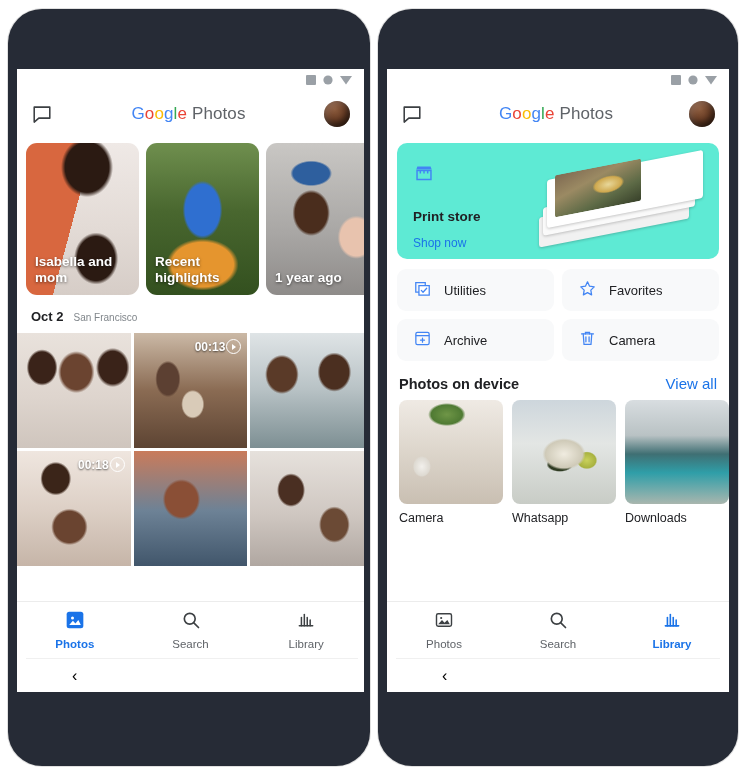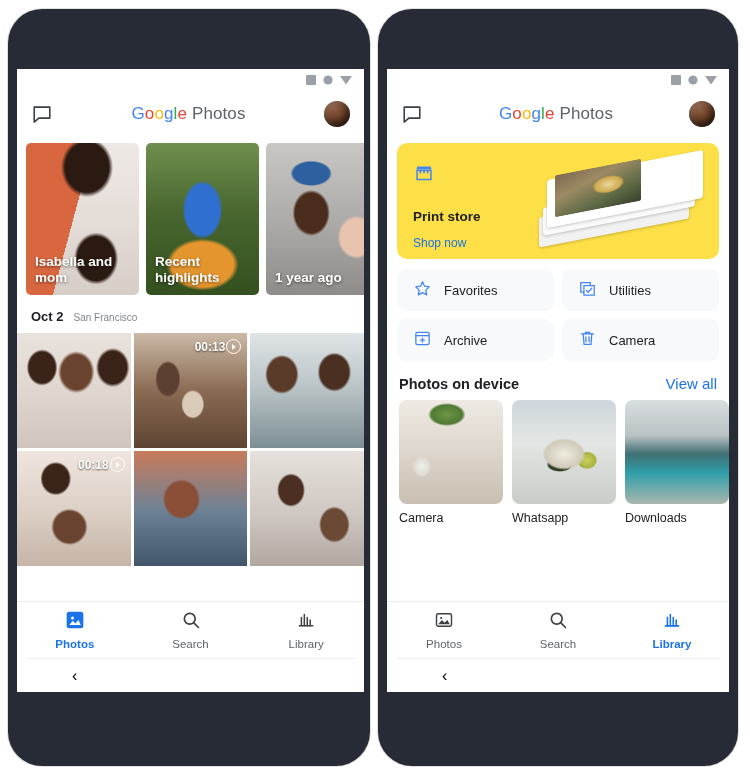--- a/index.html
+++ b/index.html
@@ -30,21 +30,21 @@
   .title{flex:1;text-align:center;font-size:17px;letter-spacing:.1px;}
   .title .g1{color:#4285f4}.title .g2{color:#ea4335}.title .g3{color:#fbbc05}
   .title .g4{color:#4285f4}.title .g5{color:#34a853}.title .g6{color:#ea4335}
   .title .photos{color:#5f6368;margin-left:5px;}
   .avatar{width:26px;height:26px;border-radius:50%;flex:none;
           background:radial-gradient(circle at 42% 32%,#8a5a3c 0%,#6d4027 42%,#2e1a10 100%);
           box-shadow:inset -3px -4px 7px rgba(0,0,0,.45), inset 3px 3px 6px rgba(255,255,255,.18);}
 
   
   .memories{display:flex;gap:7px;padding:6px 0 6px 9px;}
-  .mem{position:relative;width:113px;height:152px;border-radius:5px;overflow:hidden;flex:none;}
+  .mem{position:relative;width:113px;height:152px;border-radius:11px;overflow:hidden;flex:none;}
   .mem .cap{position:absolute;left:9px;right:6px;bottom:9px;color:#fff;font-size:13.5px;
             font-weight:700;line-height:16px;text-shadow:0 1px 3px rgba(0,0,0,.55);}
   .m1{background:
       radial-gradient(ellipse 42px 48px at 54% 16%, #2b1a12 0%, #2b1a12 52%, rgba(43,26,18,0) 62%),
       radial-gradient(ellipse 34px 40px at 62% 76%, #2b1a12 0%, #2b1a12 55%, rgba(43,26,18,0) 65%),
       linear-gradient(105deg,#d8673f 20%,#d8673f 44%,transparent 44%),
       linear-gradient(180deg,#efe9e6 0%,#e3dbd6 55%,#d6cdc7 100%);}
   .m2{background:
       radial-gradient(ellipse 30px 44px at 50% 44%, #2f6fd0 0%, #2f6fd0 58%, rgba(47,111,208,0) 66%),
       radial-gradient(ellipse 50px 36px at 50% 80%, #e5952e 0%, #e5952e 62%, rgba(229,149,46,0) 72%),
@@ -82,21 +82,21 @@
   .c4{background:radial-gradient(ellipse 22px 24px at 34% 24%,#3b2519 0%,#3b2519 60%,rgba(59,37,25,0) 70%),
       radial-gradient(ellipse 26px 26px at 46% 66%,#6a4430 0%,#6a4430 60%,rgba(106,68,48,0) 70%),
       linear-gradient(180deg,#efe6df 0%,#ddd0c6 50%,#c6b5a8 100%);text-align:right;}
   .c5{background:radial-gradient(ellipse 26px 28px at 42% 42%,#8a4f36 0%,#8a4f36 62%,rgba(138,79,54,0) 72%),
       linear-gradient(180deg,#c97b5b 0%,#6d8296 52%,#41566b 100%);}
   .c6{background:radial-gradient(ellipse 20px 24px at 36% 34%,#4a2f22 0%,#4a2f22 60%,rgba(74,47,34,0) 70%),
       radial-gradient(ellipse 22px 26px at 74% 64%,#6b4a35 0%,#6b4a35 60%,rgba(107,74,53,0) 70%),
       linear-gradient(180deg,#e6e1dc 0%,#cfc7c1 55%,#b0a7a1 100%);}
 
   
-  .card{margin:6px 10px 0;background:#fde047;border-radius:10px;position:relative;
+  .card{margin:6px 10px 0;background:#5eead4;border-radius:10px;position:relative;
         height:116px;overflow:hidden;}
   .card .left{position:absolute;left:16px;top:20px;}
   .store-icon{width:22px;height:22px;}
   .card .ttl{font-size:13.5px;font-weight:600;color:#202124;margin-top:20px;}
   .card .lnk{font-size:12px;color:#1a73e8;margin-top:12px;}
   .book{position:absolute;right:6px;top:16px;width:180px;height:86px;}
   .book .b{position:absolute;border-radius:3px;background:#fff;
            box-shadow:0 1px 3px rgba(0,0,0,.22);}
   .book .b1{left:6px;top:44px;width:150px;height:30px;transform:skewY(-11deg);background:#f1f1f1;}
   .book .b2{left:10px;top:34px;width:152px;height:28px;transform:skewY(-11deg);background:#fafafa;}
@@ -315,35 +315,35 @@
           <div class="b b1"></div>
             <div class="b b2"></div>
             <div class="b b3"></div>
           <div class="cover"></div>
         </div>
       </div>
 
       <div class="chips">
         <div class="chip">
           <span>
-            <svg width="19" height="19" viewBox="0 0 24 24" fill="none" stroke="#4285f4" stroke-width="1.6" stroke-linejoin="round">
-                <path d="M12 3.6l2.6 5.5 5.9.8-4.3 4.2 1 5.9L12 17.2 6.8 20l1-5.9L3.5 9.9l5.9-.8z"></path>
-              </svg>
-          </span>
-          <span class="lbl">Favorites</span>
-        </div>
-        <div class="chip">
-          <span>
             <svg width="19" height="19" viewBox="0 0 24 24" fill="none" stroke="#4285f4" stroke-width="1.6">
                 <path d="M3.5 4.5h12v12h-12z"></path>
                 <path d="M7.5 8.5h13v12h-13z" fill="#fff"></path>
                 <path d="M10.5 14.4l2.2 2.3 4.6-5" stroke-linecap="round" stroke-linejoin="round"></path>
               </svg>
           </span>
           <span class="lbl">Utilities</span>
+        </div>
+        <div class="chip">
+          <span>
+            <svg width="19" height="19" viewBox="0 0 24 24" fill="none" stroke="#4285f4" stroke-width="1.6" stroke-linejoin="round">
+                <path d="M12 3.6l2.6 5.5 5.9.8-4.3 4.2 1 5.9L12 17.2 6.8 20l1-5.9L3.5 9.9l5.9-.8z"></path>
+              </svg>
+          </span>
+          <span class="lbl">Favorites</span>
         </div>
         <div class="chip">
           <span>
             <svg width="19" height="19" viewBox="0 0 24 24" fill="none" stroke="#4285f4" stroke-width="1.6">
                 <rect x="3.6" y="4.4" width="16.8" height="15.2" rx="2"></rect>
                 <path d="M3.6 8.4h16.8"></path>
                 <path d="M12 11.6v5M9.5 14.1h5" stroke-linecap="round"></path>
               </svg>
           </span>
           <span class="lbl">Archive</span>

